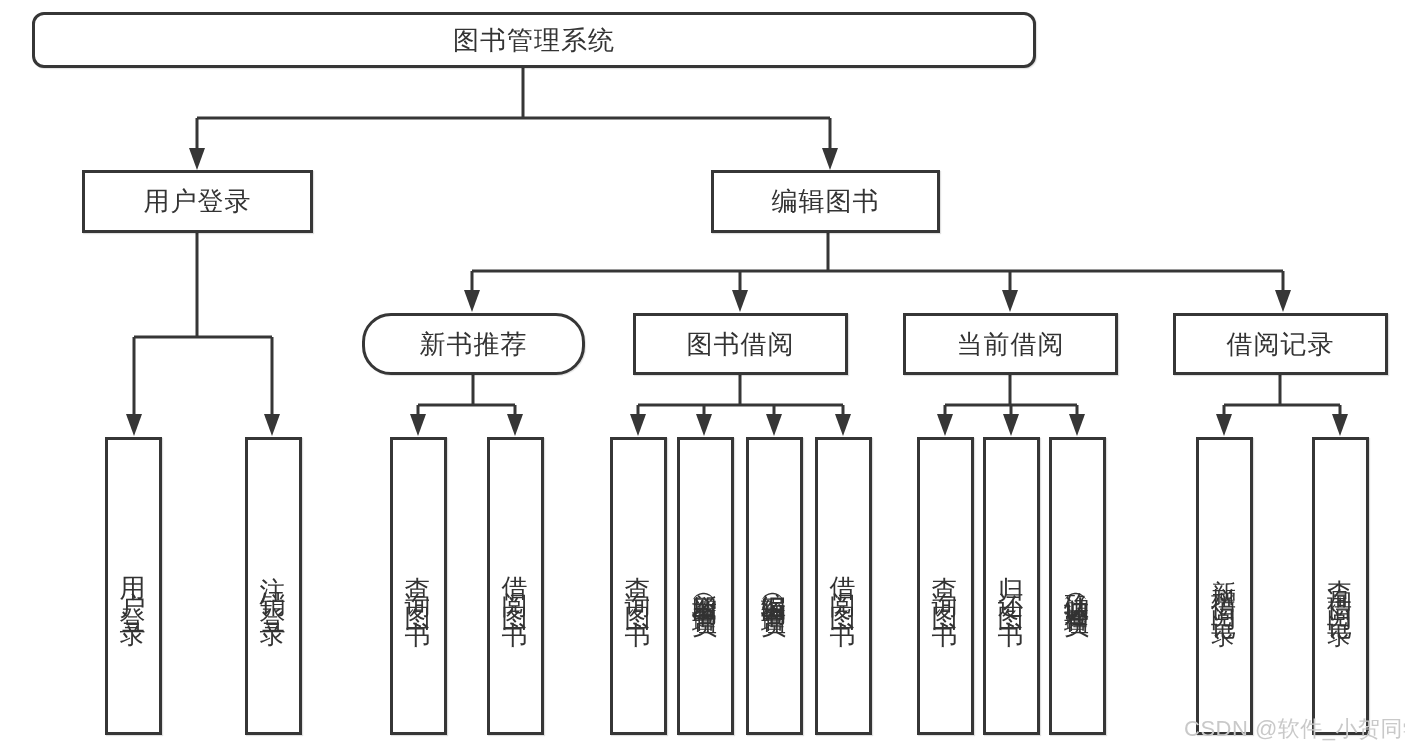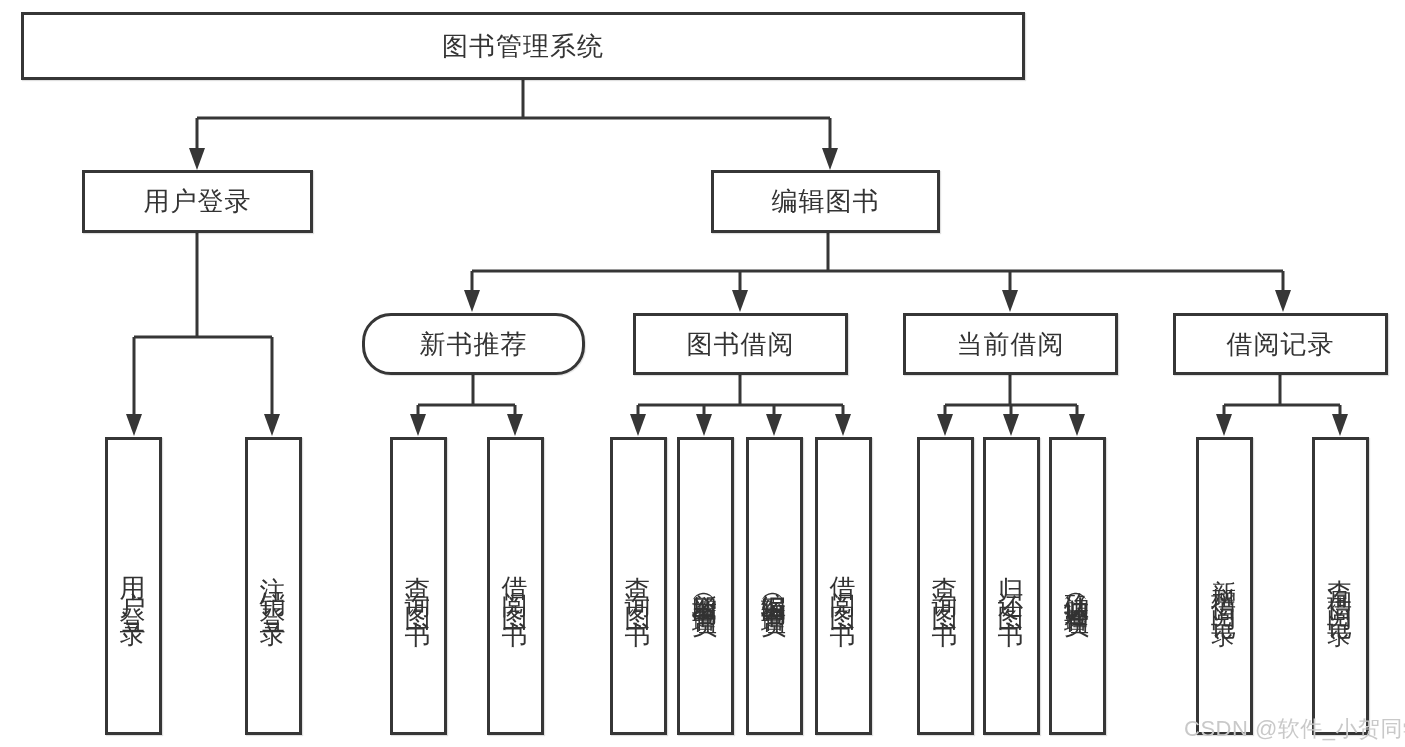--- a/index.html
+++ b/index.html
@@ -84,21 +84,21 @@
     <path d="M1010,375 V405 M945,405 H1077 M945,405 V416 M1011,405 V416 M1077,405 V416"></path>
     <polygon points="937,414 953,414 945,436" fill="#363636" stroke="none"></polygon>
     <polygon points="1003,414 1019,414 1011,436" fill="#363636" stroke="none"></polygon>
     <polygon points="1069,414 1085,414 1077,436" fill="#363636" stroke="none"></polygon>
 
     <path d="M1280,375 V405 M1224,405 H1340 M1224,405 V416 M1340,405 V416"></path>
     <polygon points="1216,414 1232,414 1224,436" fill="#363636" stroke="none"></polygon>
     <polygon points="1332,414 1348,414 1340,436" fill="#363636" stroke="none"></polygon>
   </svg>
 
-  <div class="node" style="left:21px;top:12px;width:1004px;height:68px;">
+  <div class="node" style="left:32px;top:12px;width:1004px;height:56px;border-radius:12px;">
     <span class="hlabel">图书管理系统</span>
   </div>
 
   <div class="node" style="left:82px;top:170px;width:231px;height:63px;">
     <span class="hlabel">用户登录</span>
   </div>
   <div class="node" style="left:711px;top:170px;width:229px;height:63px;">
     <span class="hlabel">编辑图书</span>
   </div>
 

